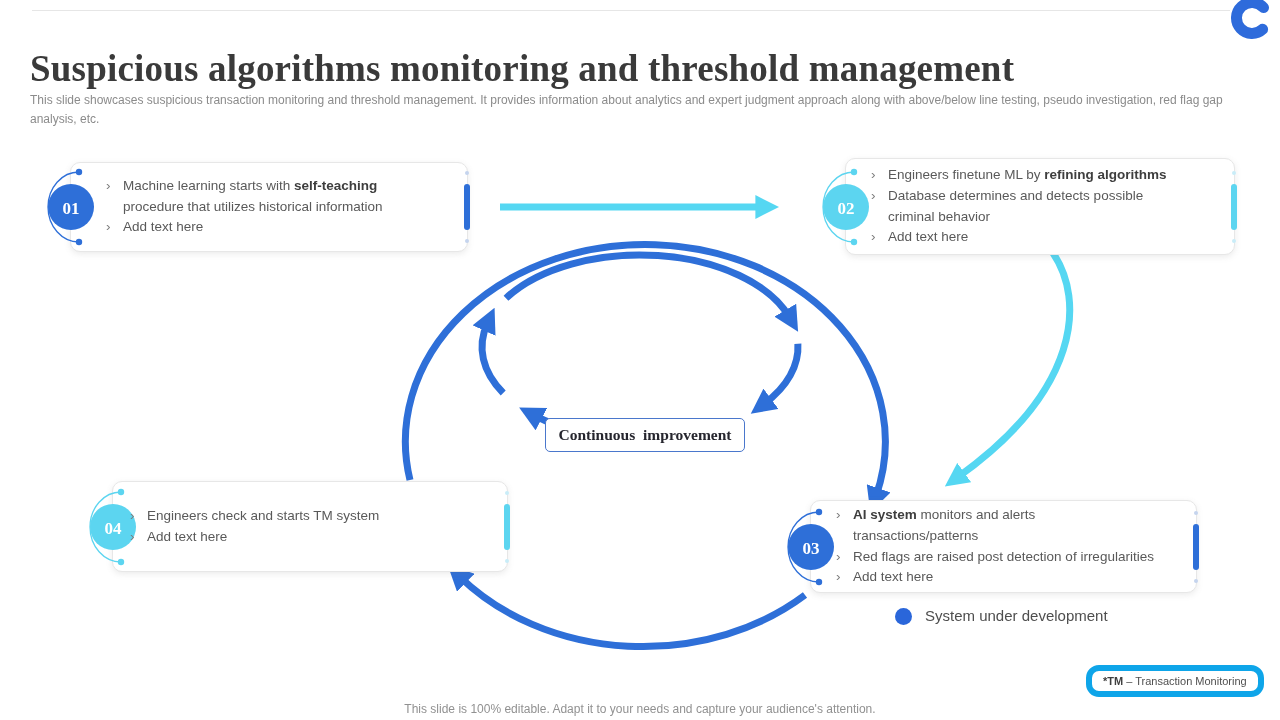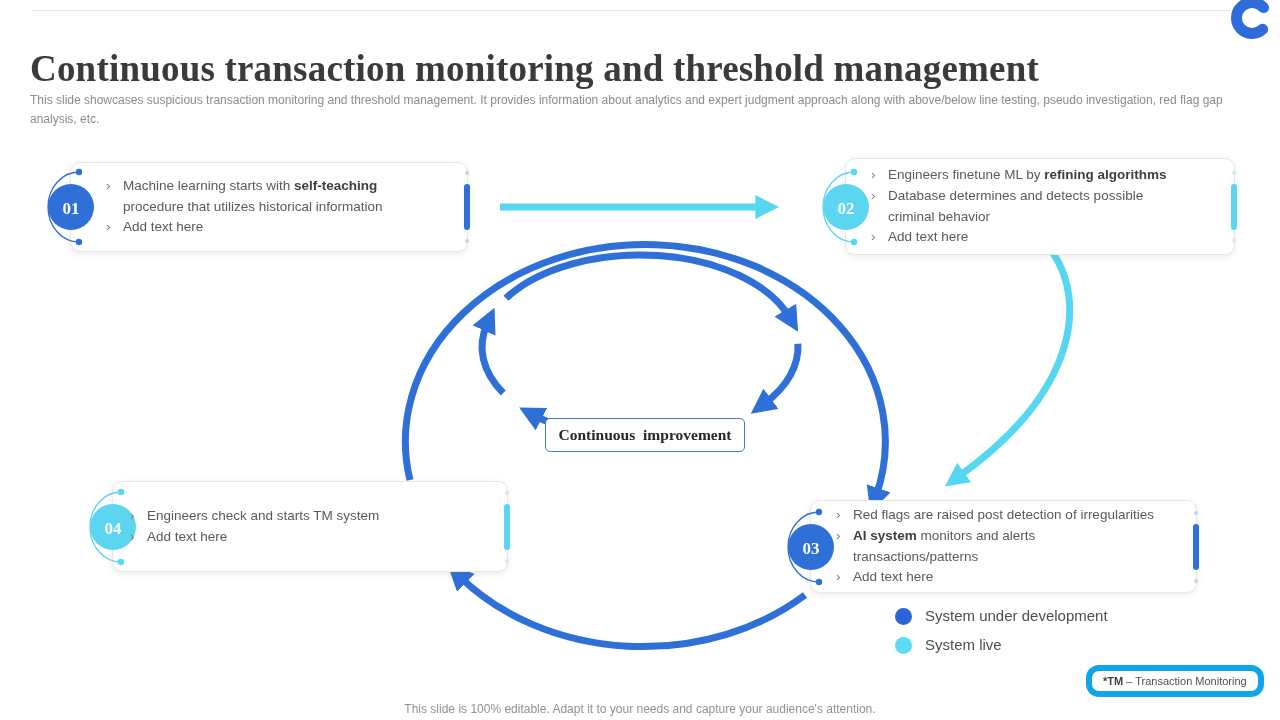--- a/index.html
+++ b/index.html
@@ -89,21 +89,21 @@
 <body>
 
 <div class="stage">
 
   <div class="top-line"></div>
 
   <svg class="logo" width="44" height="48" viewBox="0 0 44 48">
     <path d="M 33.5 13.6 A 15.5 15.5 0 1 0 32.6 35.3" fill="none" stroke="#2e6bdb" stroke-width="11" stroke-linecap="round"></path>
   </svg>
 
-  <h1 class="title">Continuous transaction monitoring and threshold management</h1>
+  <h1 class="title">Suspicious algorithms monitoring and threshold management</h1>
   <p class="subtitle">This slide showcases suspicious transaction monitoring and threshold management. It provides information about analytics and expert judgment approach along with above/below line testing, pseudo investigation, red flag gap analysis, etc.</p>
 
   <svg class="diagram-svg" width="1280" height="720" viewBox="0 0 1280 720">
     <defs>
       <marker id="mb" viewBox="0 0 10 10" refX="3.2" refY="5" markerWidth="3.6" markerHeight="3.6" orient="auto">
         <path d="M 0 0 L 10 5 L 0 10 z" fill="#2e6fd8"></path>
       </marker>
       <marker id="mc" viewBox="0 0 10 10" refX="3.2" refY="5" markerWidth="3.4" markerHeight="3.4" orient="auto">
         <path d="M 0 0 L 10 5 L 0 10 z" fill="#55d7f2"></path>
       </marker>
@@ -159,22 +159,22 @@
 
   <div class="card card3 blue">
     <svg class="badge" width="66" height="78" viewBox="0 0 66 78">
       <path class="ring" d="M 41 4 A 31 35 0 0 0 41 74"></path>
       <circle class="nd" cx="41" cy="4" r="3.2"></circle>
       <circle class="nd" cx="41" cy="74" r="3.2"></circle>
       <circle class="num-bg" cx="33" cy="39" r="23"></circle>
       <text x="33" y="40" text-anchor="middle" dominant-baseline="central">03</text>
     </svg>
     <ul>
+        <li><b>AI system</b><span> monitors and alerts</span><br><span>transactions/patterns</span></li>
         <li><span>Red flags are raised post detection of irregularities</span></li>
-        <li><b>AI system</b><span> monitors and alerts</span><br><span>transactions/patterns</span></li>
         <li><span>Add text here</span></li>
       </ul>
     <div class="edge-dot t"></div>
     <div class="bar"></div>
     <div class="edge-dot b"></div>
   </div>
 
   <div class="card card4 cyan">
     <svg class="badge" width="66" height="78" viewBox="0 0 66 78">
       <path class="ring" d="M 41 4 A 31 35 0 0 0 41 74"></path>
@@ -192,24 +192,20 @@
     <div class="edge-dot b"></div>
   </div>
 
   <div class="center-label">Continuous improvement</div>
 
   <div class="legend">
     <div class="legend-item">
       <span class="legend-dot d1"></span>
       <span>System under development</span>
     </div>
-    <div class="legend-item">
-      <span class="legend-dot d2"></span>
-      <span>System live</span>
-    </div>
   </div>
 
   <div class="footnote">
     <b>*TM</b><span> – Transaction Monitoring</span>
   </div>
 
   <div class="footer">This slide is 100% editable. Adapt it to your needs and capture your audience's attention.</div>
 
 </div>
 

